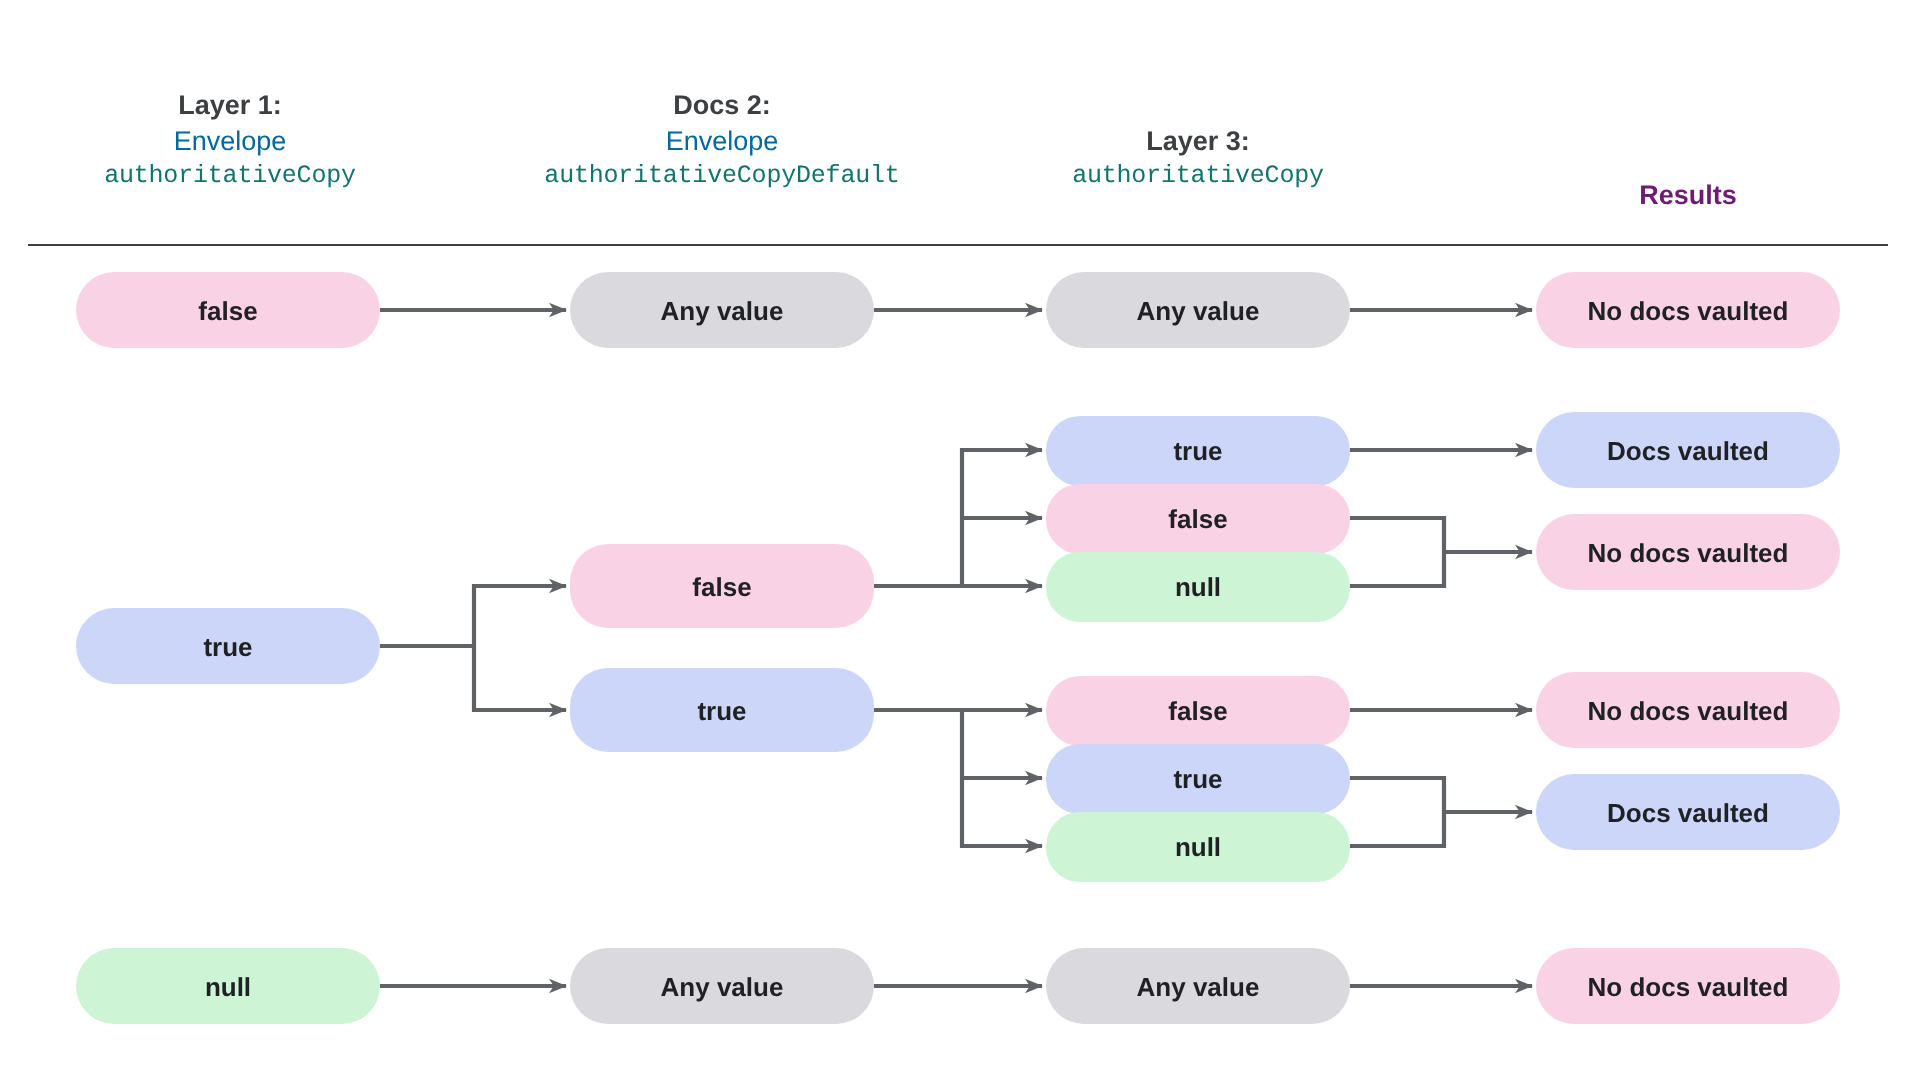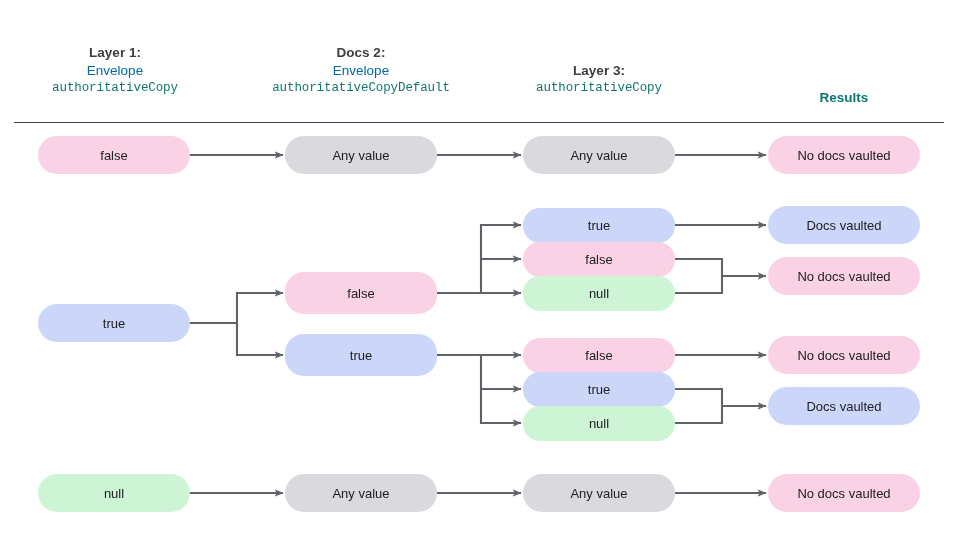--- a/index.html
+++ b/index.html
@@ -36,21 +36,21 @@
   .col-header .hdr-line3 {
     display: block;
     font-size: 12.5px;
     font-family: "Liberation Mono", "DejaVu Sans Mono", monospace;
     color: #0f766e;
     letter-spacing: -0.1px;
   }
   .col-header.single .hdr-line1 {
     font-size: 13.5px;
     font-weight: bold;
-    color: #0f766e;
+    color: #701a75;
   }
   .divider {
     position: absolute;
     background: #3c4043;
     height: 1px;
   }
   svg.wires {
     position: absolute;
     left: 0;
     top: 0;
@@ -61,20 +61,21 @@
   .node {
     position: absolute;
     display: flex;
     align-items: center;
     justify-content: center;
     border-radius: 19px;
     font-size: 13px;
     color: #202124;
     box-sizing: border-box;
     text-align: center;
+    font-weight: bold;
   }
   .node.tight { border-radius: 17px; }
 </style>
 </head>
 <body>
 
 <div id="page">
 
   <div class="col-header" style="left:22px; top:44px; width:186px;">
     <span class="hdr-line1">Layer 1:</span>

